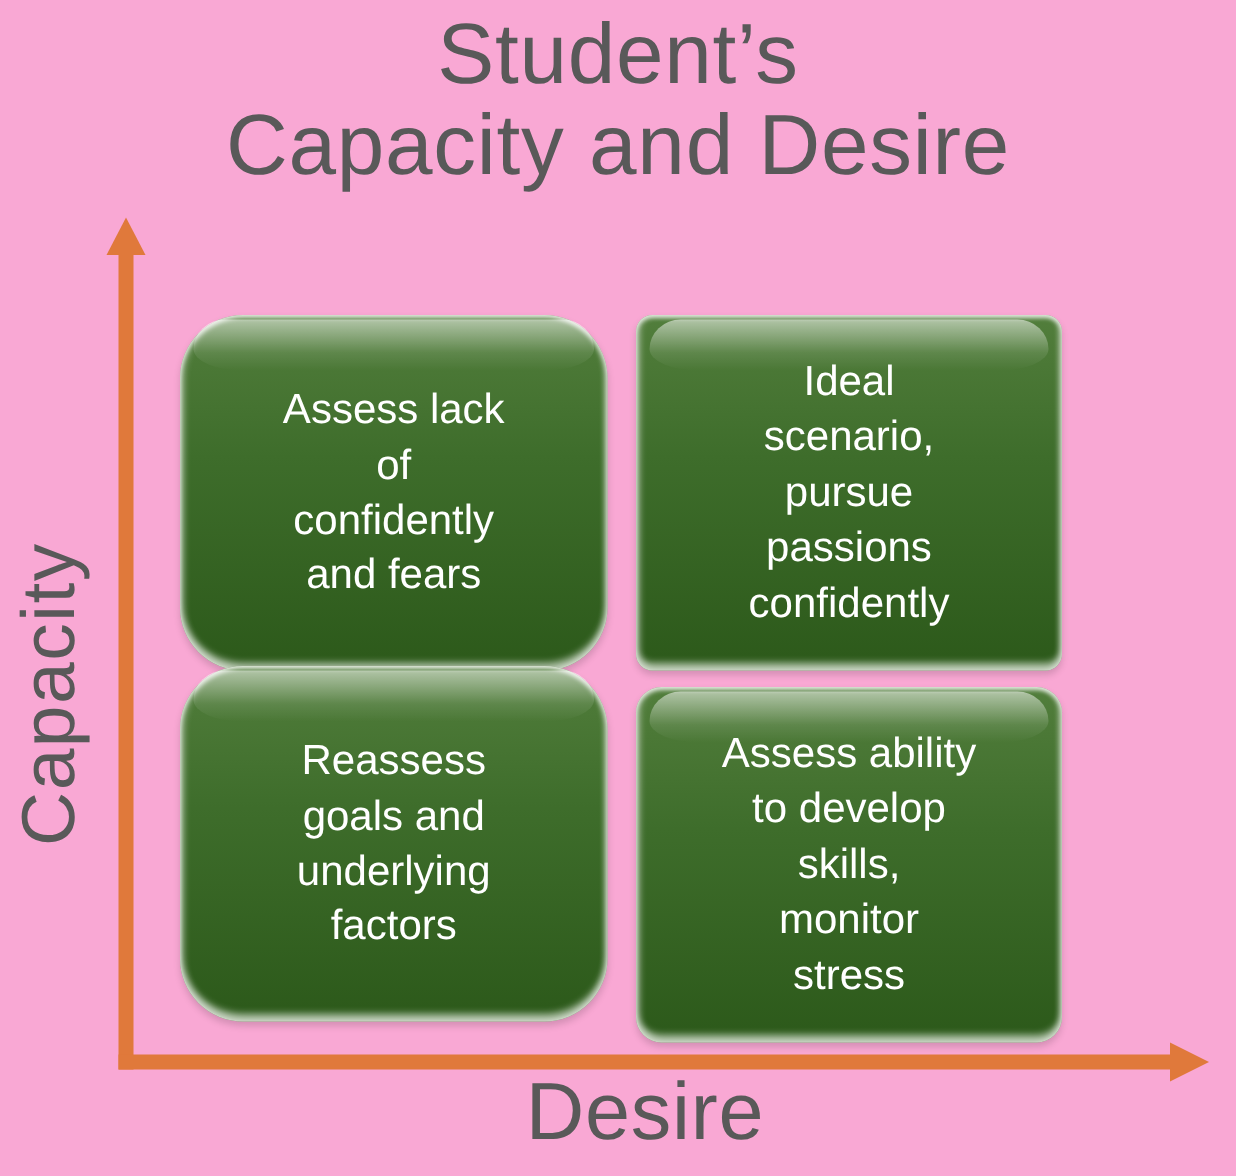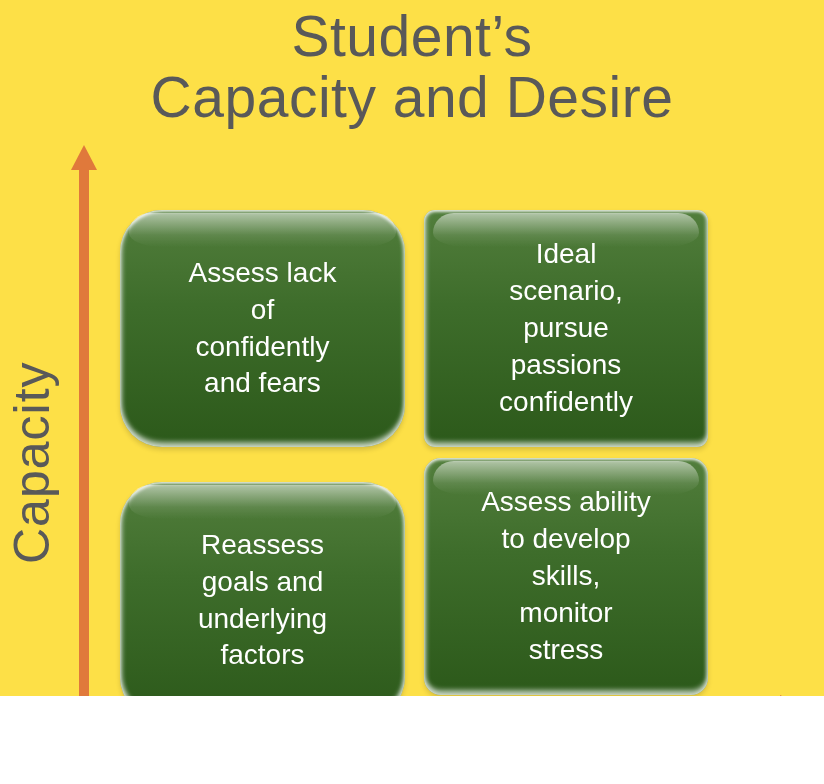--- a/index.html
+++ b/index.html
@@ -1,20 +1,20 @@
 <!DOCTYPE html>
 <html><head>
 <meta charset="utf-8">
 <style>
   html, body { margin: 0; padding: 0; background: #ffffff; }
   .canvas {
     position: relative;
     width: 824px;
-    height: 696px;
-    background: #fde047;
+    height: 784px;
+    background: #f9a8d4;
     overflow: hidden;
     font-family: "Liberation Sans", "DejaVu Sans", sans-serif;
   }
 
   
   .title {
     position: absolute;
     top: 6px; left: 0; width: 100%;
     text-align: center;
     font-size: 57px;
@@ -99,37 +99,38 @@
   .q-text {
     position: relative;
     color: #ffffff;
     font-size: 28px;
     line-height: 1.32;
     text-align: center;
     white-space: pre-line;
   }
   .q.tl { left: 120px; top: 210px; }
   .q.tr { left: 424px; top: 210px; width: 284px; border-radius: 11px; }
-  .q.bl { left: 120px; top: 482px; }
+  .q.bl { left: 120px; top: 444px; }
   .q.br { left: 424px; top: 458px; width: 284px; border-radius: 17px; }
 </style>
 </head>
 <body>
 
 <div class="canvas">
 
   <div class="title">Student’s
 Capacity and Desire</div>
 
   <div class="y-shaft"></div>
   <div class="y-head"></div>
   <div class="x-shaft"></div>
   <div class="x-head"></div>
 
   <div class="y-label">Capacity</div>
+  <div class="x-label">Desire</div>
 
   <div class="q tl">
     <div class="gloss"></div>
     <span class="q-text">Assess lack
 of
 confidently
 and fears</span>
   </div>
 
   <div class="q tr">

